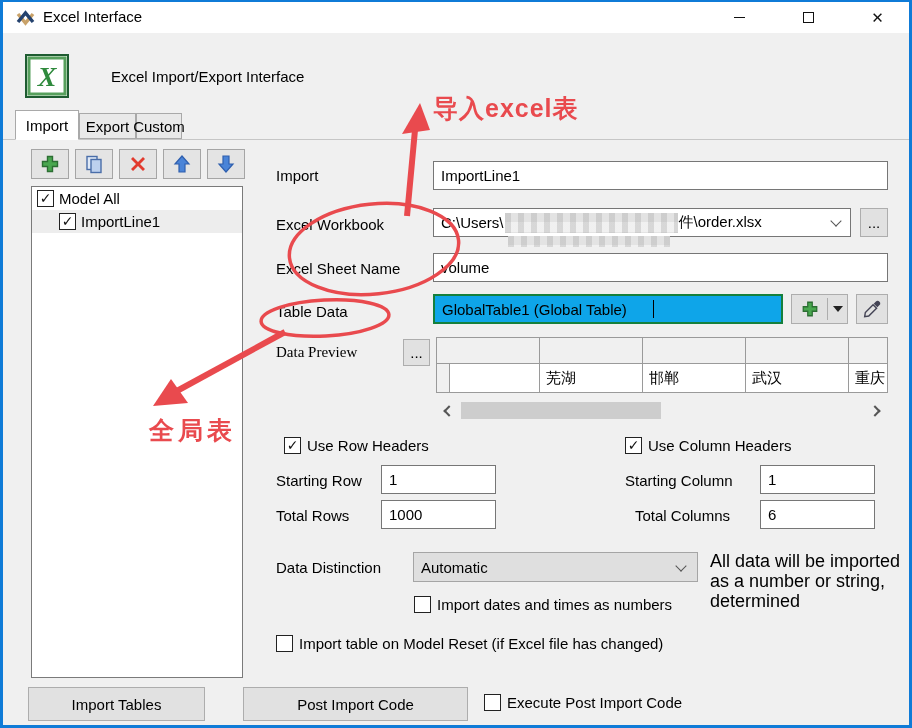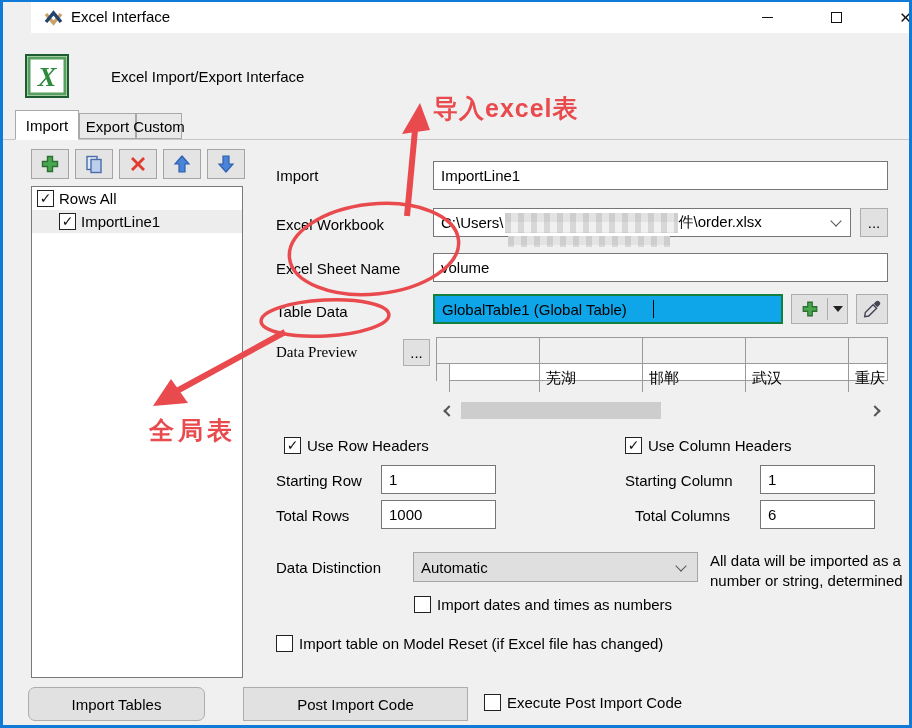--- a/index.html
+++ b/index.html
@@ -5,21 +5,21 @@
   html,body{margin:0;padding:0;background:#cfcfcf;}
   *{box-sizing:border-box;}
   body{font-family:"Liberation Sans","DejaVu Sans",sans-serif;}
   .window{
     position:relative;width:912px;height:728px;background:#f0f0f0;
     border:3px solid #0f7bd7;border-top-width:2px;overflow:hidden;
     font-size:15px;color:#000;
   }
   .abs{position:absolute;}
   
-  .titlebar{position:absolute;left:0;top:0;right:0;height:31px;background:#fff;margin-left:28px;}
+  .titlebar{position:absolute;left:0;top:0;right:0;height:31px;background:#fff;}
   .title-text{position:absolute;left:40px;top:6px;font-size:15px;}
   .win-btn{position:absolute;top:0;width:45px;height:31px;display:flex;align-items:center;justify-content:center;cursor:default;}
   .min-glyph{width:11px;height:0;border-top:1px solid #111;}
   .max-glyph{width:11px;height:11px;border:1px solid #111;background:#fff;}
   .close-glyph{font-size:15px;color:#111;line-height:1;}
   
   .hdr-title{position:absolute;left:108px;top:66px;font-size:15px;}
   
   .tab{position:absolute;display:flex;align-items:center;justify-content:center;font-size:15px;border:1px solid #a9a9a9;}
   .tab.active{background:#fff;border-bottom:1px solid #fff;z-index:3;}
@@ -39,32 +39,32 @@
   .field{position:absolute;background:#fff;border:1px solid #767676;display:flex;align-items:center;padding:0 7px;font-size:15px;white-space:nowrap;overflow:hidden;}
   .field.focus{border:2px solid #15803d;background:#0ea5e9;gap:25px;}
   .btn{position:absolute;background:#e1e1e1;border:1px solid #adadad;display:flex;align-items:center;justify-content:center;font-size:15px;}
   .chev{width:8px;height:8px;border-right:1.6px solid #555;border-bottom:1.6px solid #555;transform:rotate(45deg);margin-top:-4px;}
   .mosaic{background-color:#e7e7e7;background-image:
       linear-gradient(90deg,rgba(190,190,190,.45) 50%,rgba(255,255,255,.25) 50%),
       linear-gradient(rgba(210,210,210,.6) 50%,rgba(240,240,240,.5) 50%);
     background-size:13px 13px,13px 19px;}
   .cursorbar{width:1px;height:18px;background:#000;margin-left:1px;}
   
-  .ptable{position:absolute;left:433px;top:335px;width:452px;height:44px;background:#fff;border:1px solid #9a9a9a;display:grid;grid-template-columns:7px 96px 103px 103px 103px 1fr;grid-template-rows:26px 28px;}
+  .ptable{position:absolute;left:433px;top:335px;width:452px;height:56px;background:#fff;border:1px solid #9a9a9a;display:grid;grid-template-columns:7px 96px 103px 103px 103px 1fr;grid-template-rows:26px 28px;}
   .pcell{border-right:1px solid #9a9a9a;display:flex;align-items:center;padding:0 6px;overflow:hidden;white-space:nowrap;}
   .phead{background:#f0f0f0;border-bottom:1px solid #9a9a9a;}
   
   .hscroll{position:absolute;left:433px;top:397px;width:452px;height:23px;background:#f0f0f0;display:flex;align-items:center;}
   .scroll-arrow{width:22px;height:23px;display:flex;align-items:center;justify-content:center;}
   .sa-left{width:8px;height:8px;border-left:2px solid #555;border-bottom:2px solid #555;transform:rotate(45deg);margin-left:4px;}
   .sa-right{width:8px;height:8px;border-right:2px solid #555;border-top:2px solid #555;transform:rotate(45deg);margin-right:4px;}
   .thumb{position:absolute;left:25px;top:3px;width:200px;height:17px;background:#cdcdcd;}
   .lbl{position:absolute;font-size:15px;white-space:nowrap;}
   .cbrow{position:absolute;display:flex;align-items:center;gap:6px;font-size:15px;white-space:nowrap;}
-  .note{position:absolute;left:707px;top:549px;width:198px;font-size:15px;line-height:20px;}
+  .note{position:absolute;left:707px;top:549px;width:198px;font-size:18px;line-height:20px;}
   
   .anno-text{position:absolute;color:#e94a4e;font-size:25px;font-weight:600;letter-spacing:1px;white-space:nowrap;z-index:9;}
   .anno-svg{position:absolute;left:0;top:0;width:912px;height:728px;pointer-events:none;z-index:8;}
   .icon-svg{display:block;}
 </style>
 </head>
 <body>
 
 <div class="window">
 
@@ -132,21 +132,21 @@
     <svg class="icon-svg" width="18" height="20" viewBox="0 0 18 20">
       <path d="M9 18l-7-8h4V2h6v8h4z" fill="#4a84d8" stroke="#2f5fae" stroke-width="1.2"></path>
     </svg>
   </div>
 
   <div class="listbox">
     <div class="tree-row">
       <span class="cb">
           <span class="mark">✓</span>
         </span>
-      <span>Rows All</span>
+      <span>Model All</span>
     </div>
     <div class="tree-row selected indent">
       <span class="cb">
           <span class="mark">✓</span>
         </span>
       <span>ImportLine1</span>
     </div>
   </div>
 
   <span class="lbl" style="left:273px;top:165px;">Import</span>
@@ -266,21 +266,21 @@
 
   <div class="cbrow" style="left:273px;top:633px;">
     <span class="cb"></span>
     <span>Import table on Model Reset (if Excel file has changed)</span>
   </div>
   <div class="cbrow" style="left:411px;top:594px;">
     <span class="cb"></span>
     <span>Import dates and times as numbers</span>
   </div>
 
-  <div class="btn" style="left:25px;top:685px;width:177px;height:34px;border-radius:7px;">
+  <div class="btn" style="left:25px;top:685px;width:177px;height:34px;">
     <span>Import Tables</span>
   </div>
   <div class="btn" style="left:240px;top:685px;width:225px;height:34px;">
     <span>Post Import Code</span>
   </div>
   <div class="cbrow" style="left:481px;top:692px;">
     <span class="cb"></span>
     <span>Execute Post Import Code</span>
   </div>
 

